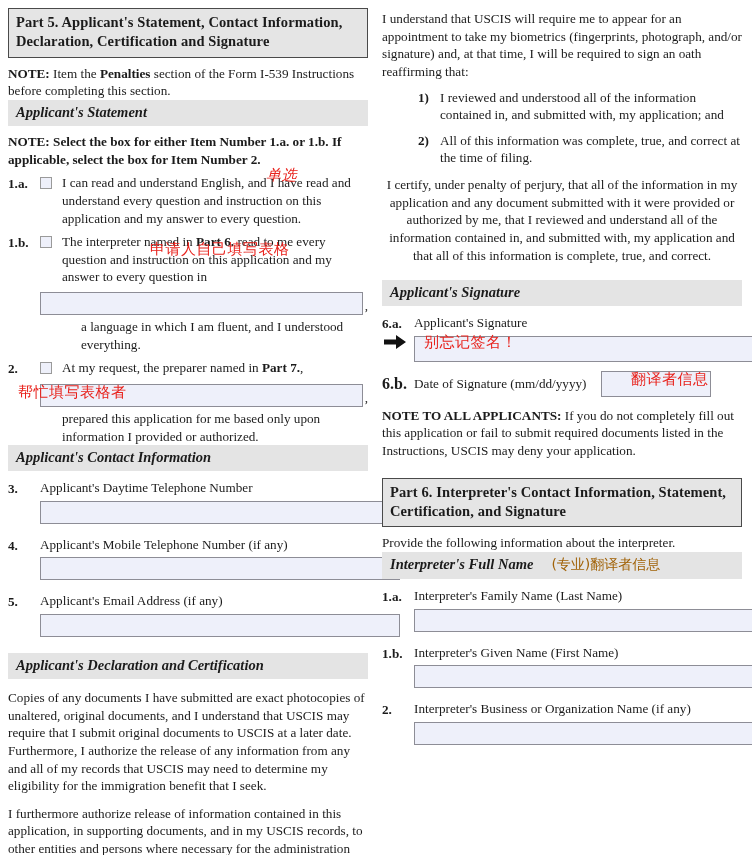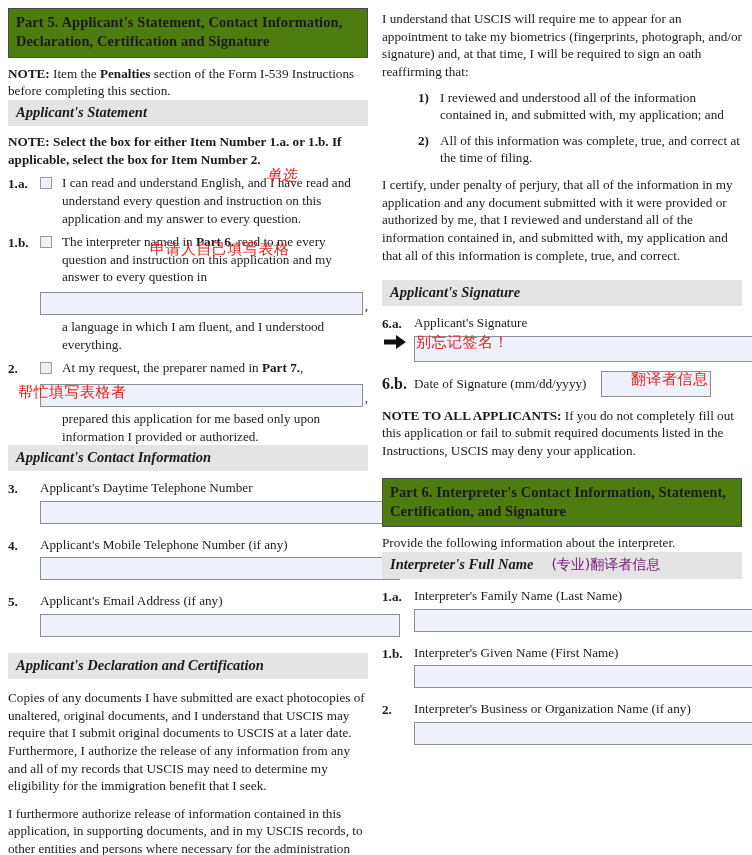--- a/index.html
+++ b/index.html
@@ -14,42 +14,42 @@
     position: relative;
     width: 752px; height: 855px;
     padding: 8px 8px 0 8px;
   }
   .cols { display: flex; gap: 14px; width: 100%; height: 100%; }
   .col { width: 360px; position: relative; }
 
   
   .part-box {
     border: 1.5px solid #4a4a4a;
-    background: #4d7c0f;
+    background: #e5e5e5;
     padding: 4px 7px 5px 7px;
     font-weight: bold;
     font-size: 14.5px;
     line-height: 1.34;
     letter-spacing: .1px;
   }
 
   
   .sec-bar {
     background: #e4e4e4;
     padding: 4px 8px 5px 8px;
     font-weight: bold;
     font-style: italic;
     font-size: 14.5px;
     margin-top: 0;
     position: relative;
   }
   .sec-bar .anno-inline {
     font-style: normal;
     font-weight: normal;
-    color: #701a75;
+    color: #a16207;
     font-family: "DejaVu Sans", sans-serif;
     font-size: 14px;
     margin-left: 18px;
   }
 
   
   p.body {
     font-size: 13.2px;
     line-height: 1.335;
     margin-top: 7px;
@@ -144,21 +144,21 @@
             <span class="cb"></span>
           </span>
         <span class="rowtxt"><span>The interpreter named in </span><span class="b">Part 6.</span><span> read to me every question and instruction on this application and my answer to every question in</span></span>
       </div>
 
       <div class="fieldline field-indent">
         <span class="field"></span>
         <span class="comma">,</span>
       </div>
 
-      <p class="body" style="margin-left:54px;margin-top:3px;">a language in which I am fluent, and I understood everything.</p>
+      <p class="body" style="margin-left:73px;margin-top:3px;">a language in which I am fluent, and I understood everything.</p>
 
       <div class="row">
         <span class="num">2.</span>
         <span class="cbwrap">
             <span class="cb"></span>
           </span>
         <span class="rowtxt"><span>At my request, the preparer named in </span><span class="b">Part 7.</span><span>,</span></span>
       </div>
 
       <div class="fieldline field-indent">
@@ -204,21 +204,21 @@
 
       <div class="list-item">
         <span class="ln">1)</span>
         <span>I reviewed and understood all of the information contained in, and submitted with, my application; and</span>
       </div>
       <div class="list-item">
         <span class="ln">2)</span>
         <span>All of this information was complete, true, and correct at the time of filing.</span>
       </div>
 
-      <p class="body" style="margin-top:9px;">I certify, under penalty of perjury, that all of the information in my application and any document submitted with it were provided or authorized by me, that I reviewed and understand all of the information contained in, and submitted with, my application and that all of this information is complete, true, and correct.</p>
+      <p class="body" style="margin-top:9px;text-align:center;">I certify, under penalty of perjury, that all of the information in my application and any document submitted with it were provided or authorized by me, that I reviewed and understand all of the information contained in, and submitted with, my application and that all of this information is complete, true, and correct.</p>
 
       <div class="sec-bar" style="margin-top:16px;">Applicant's Signature</div>
 
       <div class="row" style="margin-top:8px;">
         <span class="num">6.a.</span>
         <span class="rowtxt">Applicant's Signature</span>
       </div>
       <div class="field field-indent" style="height:26px;" title=""></div>
 
       <div class="date-row">
@@ -253,18 +253,18 @@
 
       <div class="row" style="margin-top:12px;">
         <span class="num">2.</span>
         <span class="rowtxt">Interpreter's Business or Organization Name (if any)</span>
       </div>
       <div class="field field-indent" title=""></div>
 
       <svg class="arrow-icon" style="left:2px; top:326px;" viewBox="0 0 22 16">
         <path d="M0 5.5 L12 5.5 L12 1 L22 8 L12 15 L12 10.5 L0 10.5 Z" fill="#111111"></path>
       </svg>
-      <span class="anno" style="left:34px; top:325px;">别忘记签名！</span>
+      <span class="anno" style="left:42px; top:325px;">别忘记签名！</span>
       <span class="anno" style="left:249px; top:362px;">翻译者信息</span>
     </div>
 
   </div>
 </div>
 
 </body></html>

